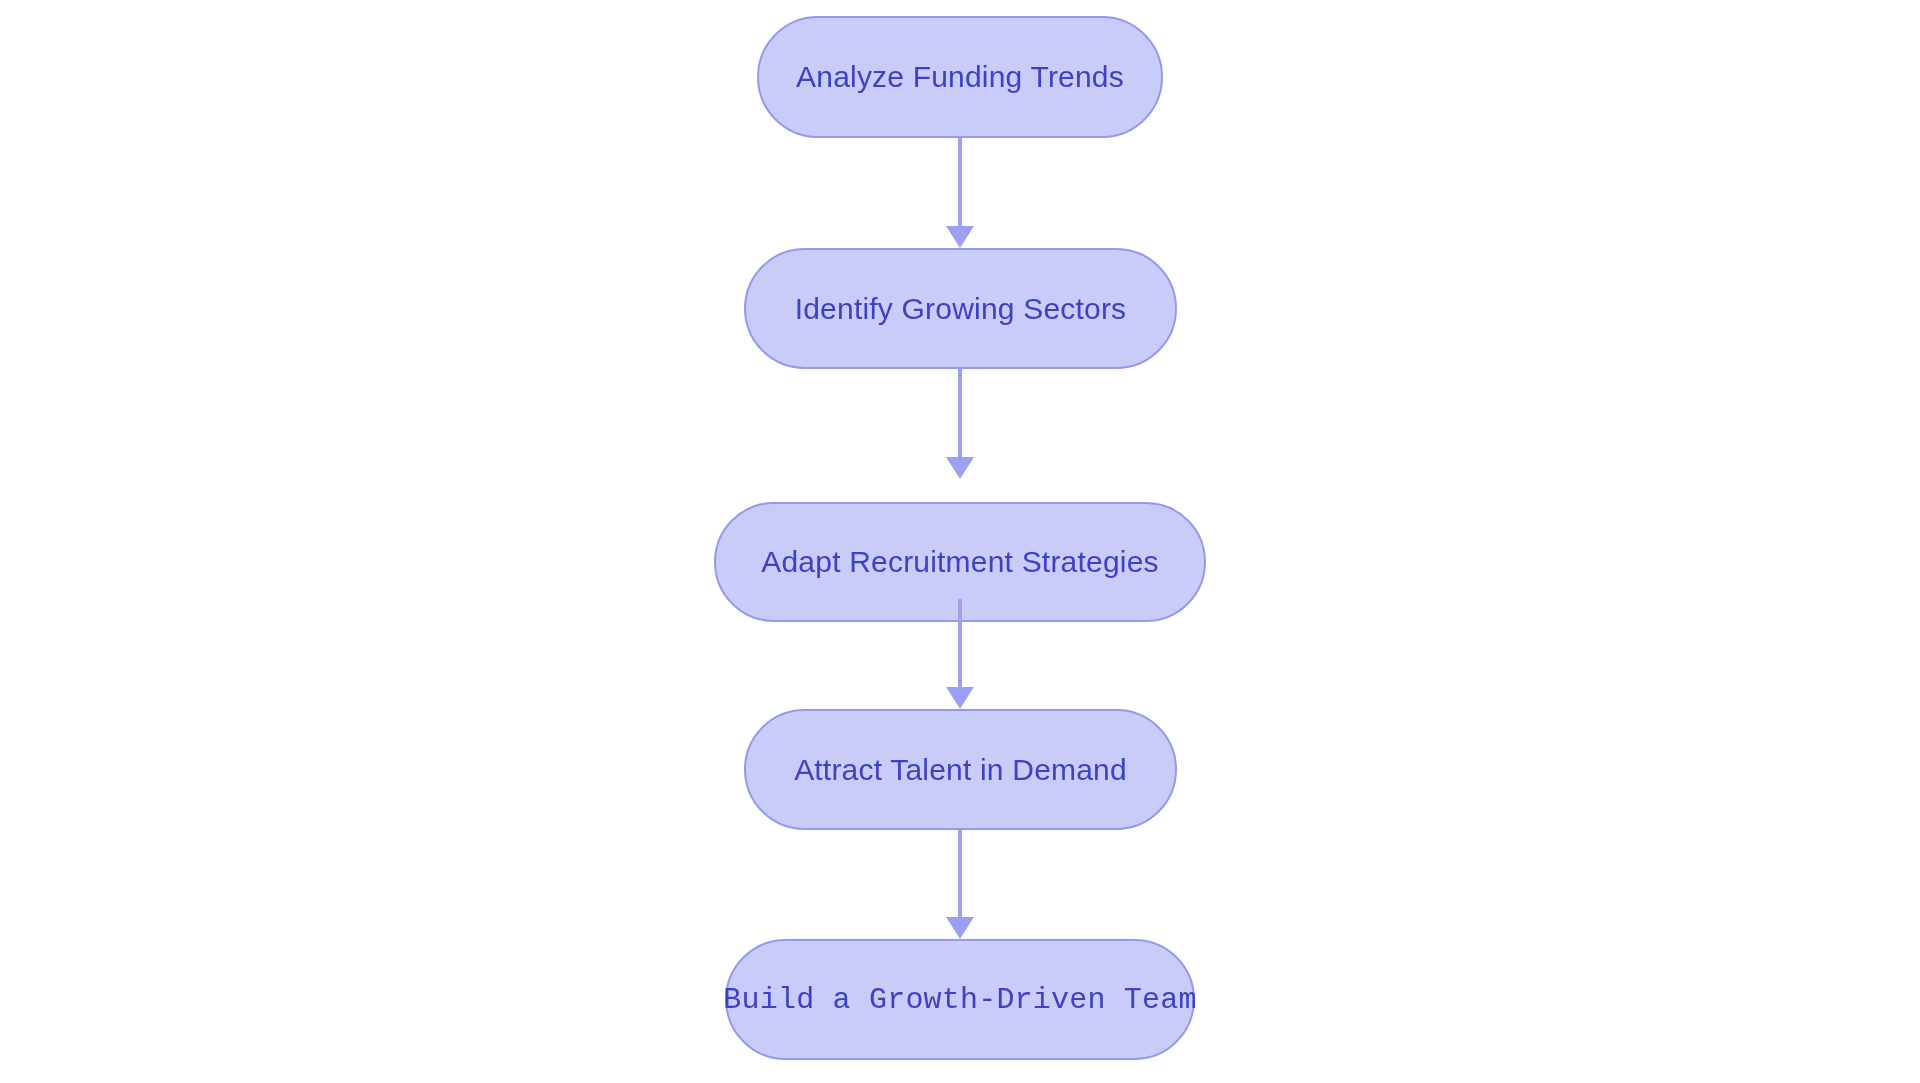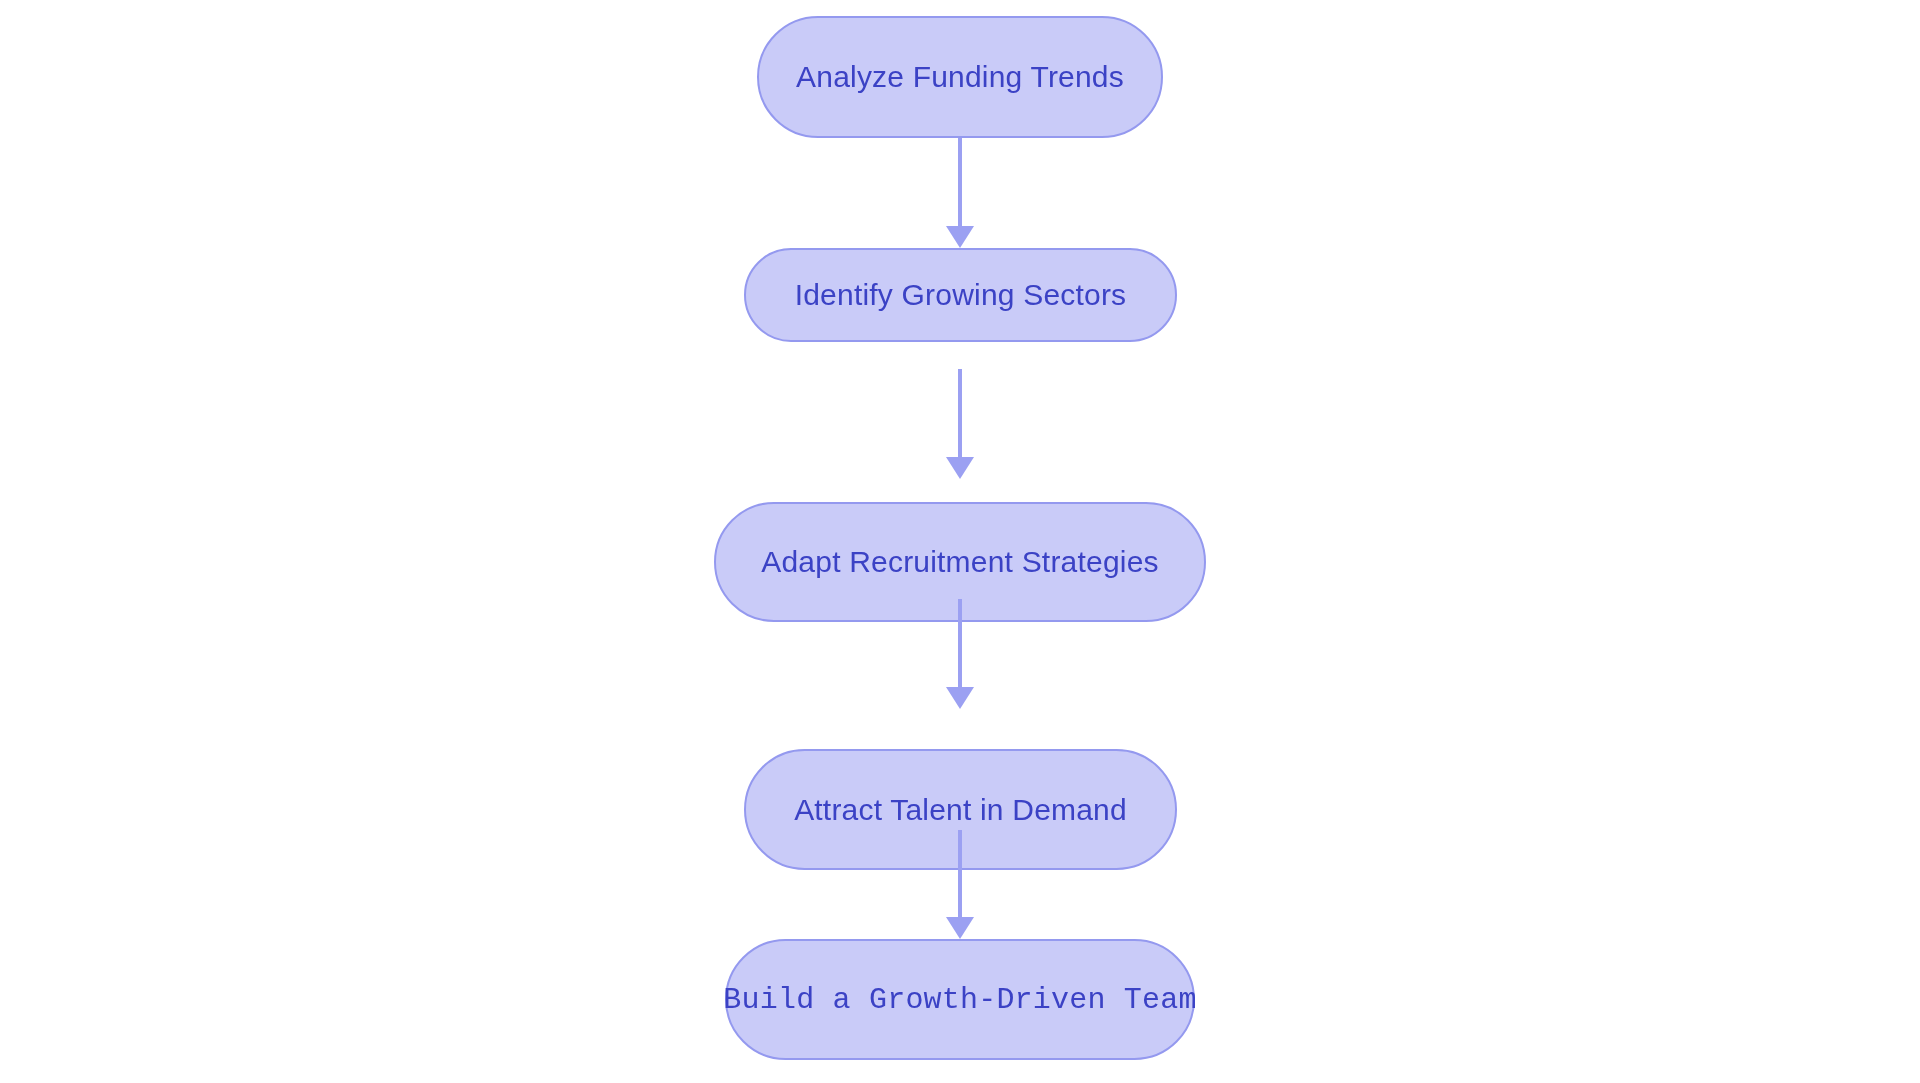--- a/index.html
+++ b/index.html
@@ -27,23 +27,23 @@
     justify-content: center;
     text-align: center;
     font-size: 30px;
     letter-spacing: 0.2px;
   }
   .node .label {
     padding: 0 20px;
     white-space: nowrap;
   }
   .n1 { left: 757px; top: 16px;  width: 406px; height: 122px; }
-  .n2 { left: 744px; top: 248px; width: 433px; height: 94px; }
+  .n2 { left: 744px; top: 248px; width: 433px; height: 121px; }
   .n3 { left: 714px; top: 502px; width: 492px; height: 120px; }
-  .n4 { left: 744px; top: 709px; width: 433px; height: 121px; margin-top: 40px; }
+  .n4 { left: 744px; top: 709px; width: 433px; height: 121px; }
   .n5 { left: 725px; top: 939px; width: 470px; height: 121px; font-family: Liberation Mono, monospace; }
 
   .arrow-line {
     position: absolute;
     left: 958px;
     width: 4px;
     background: var(--arrow, #9ba0f2);
   }
   .al1 { top: 138px; height: 90px; }
   .al2 { top: 369px; height: 90px; }

